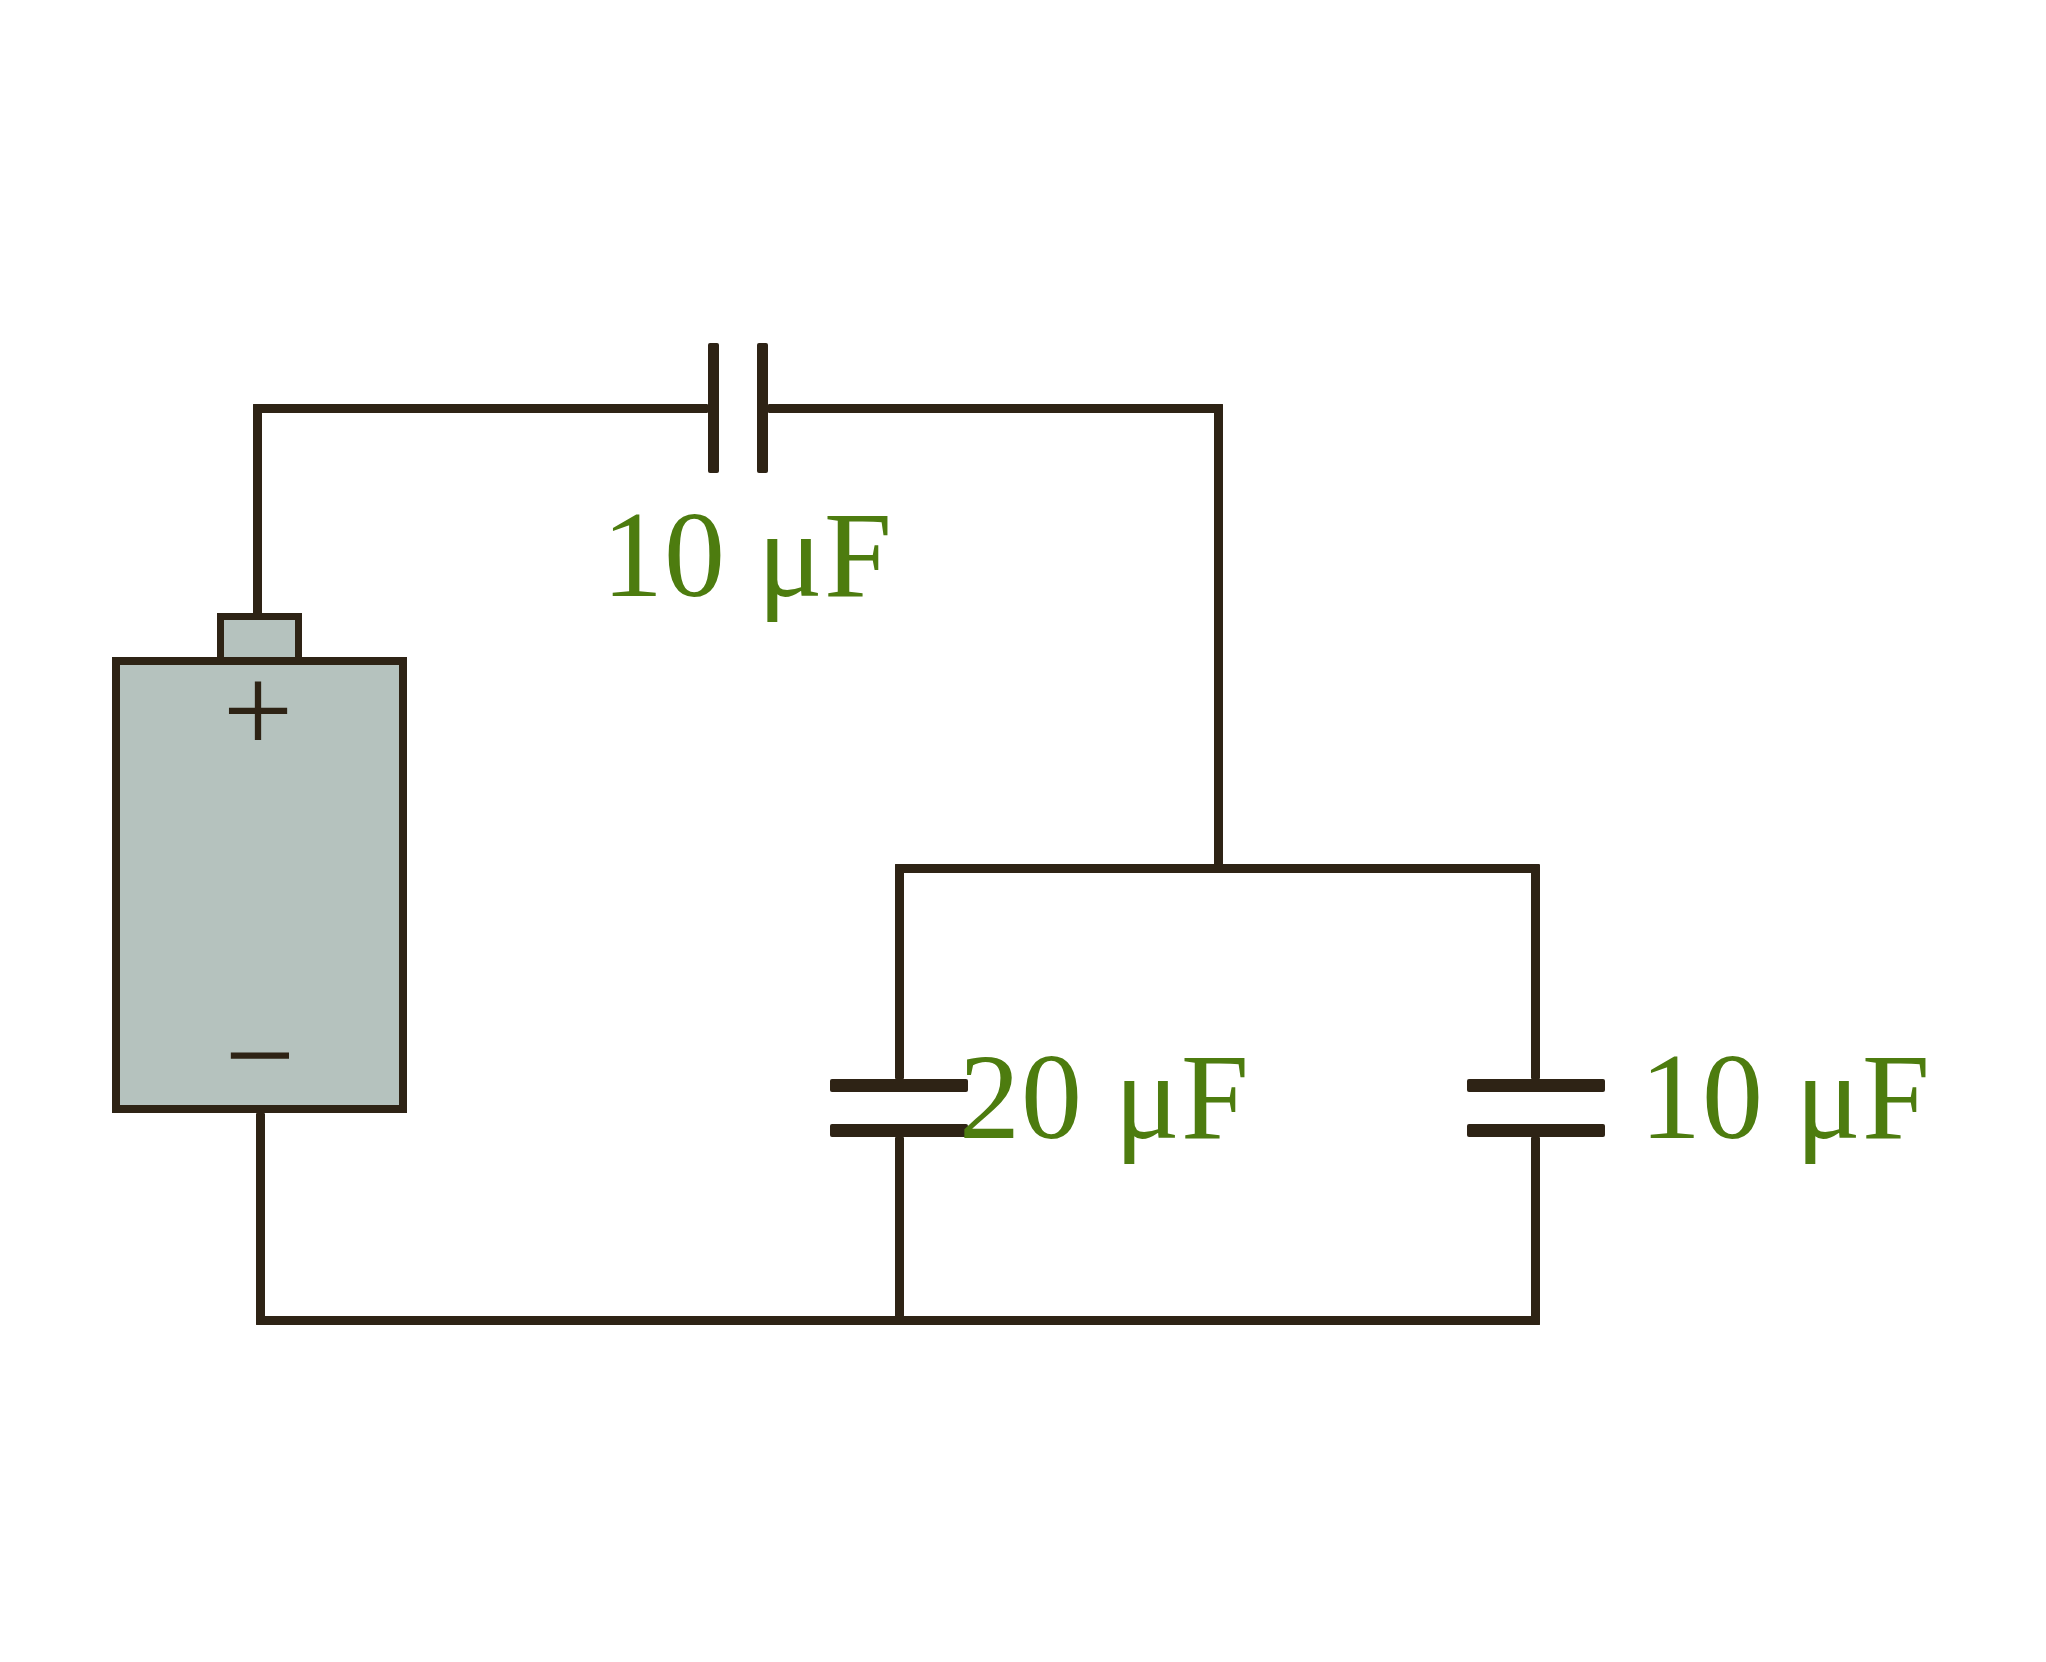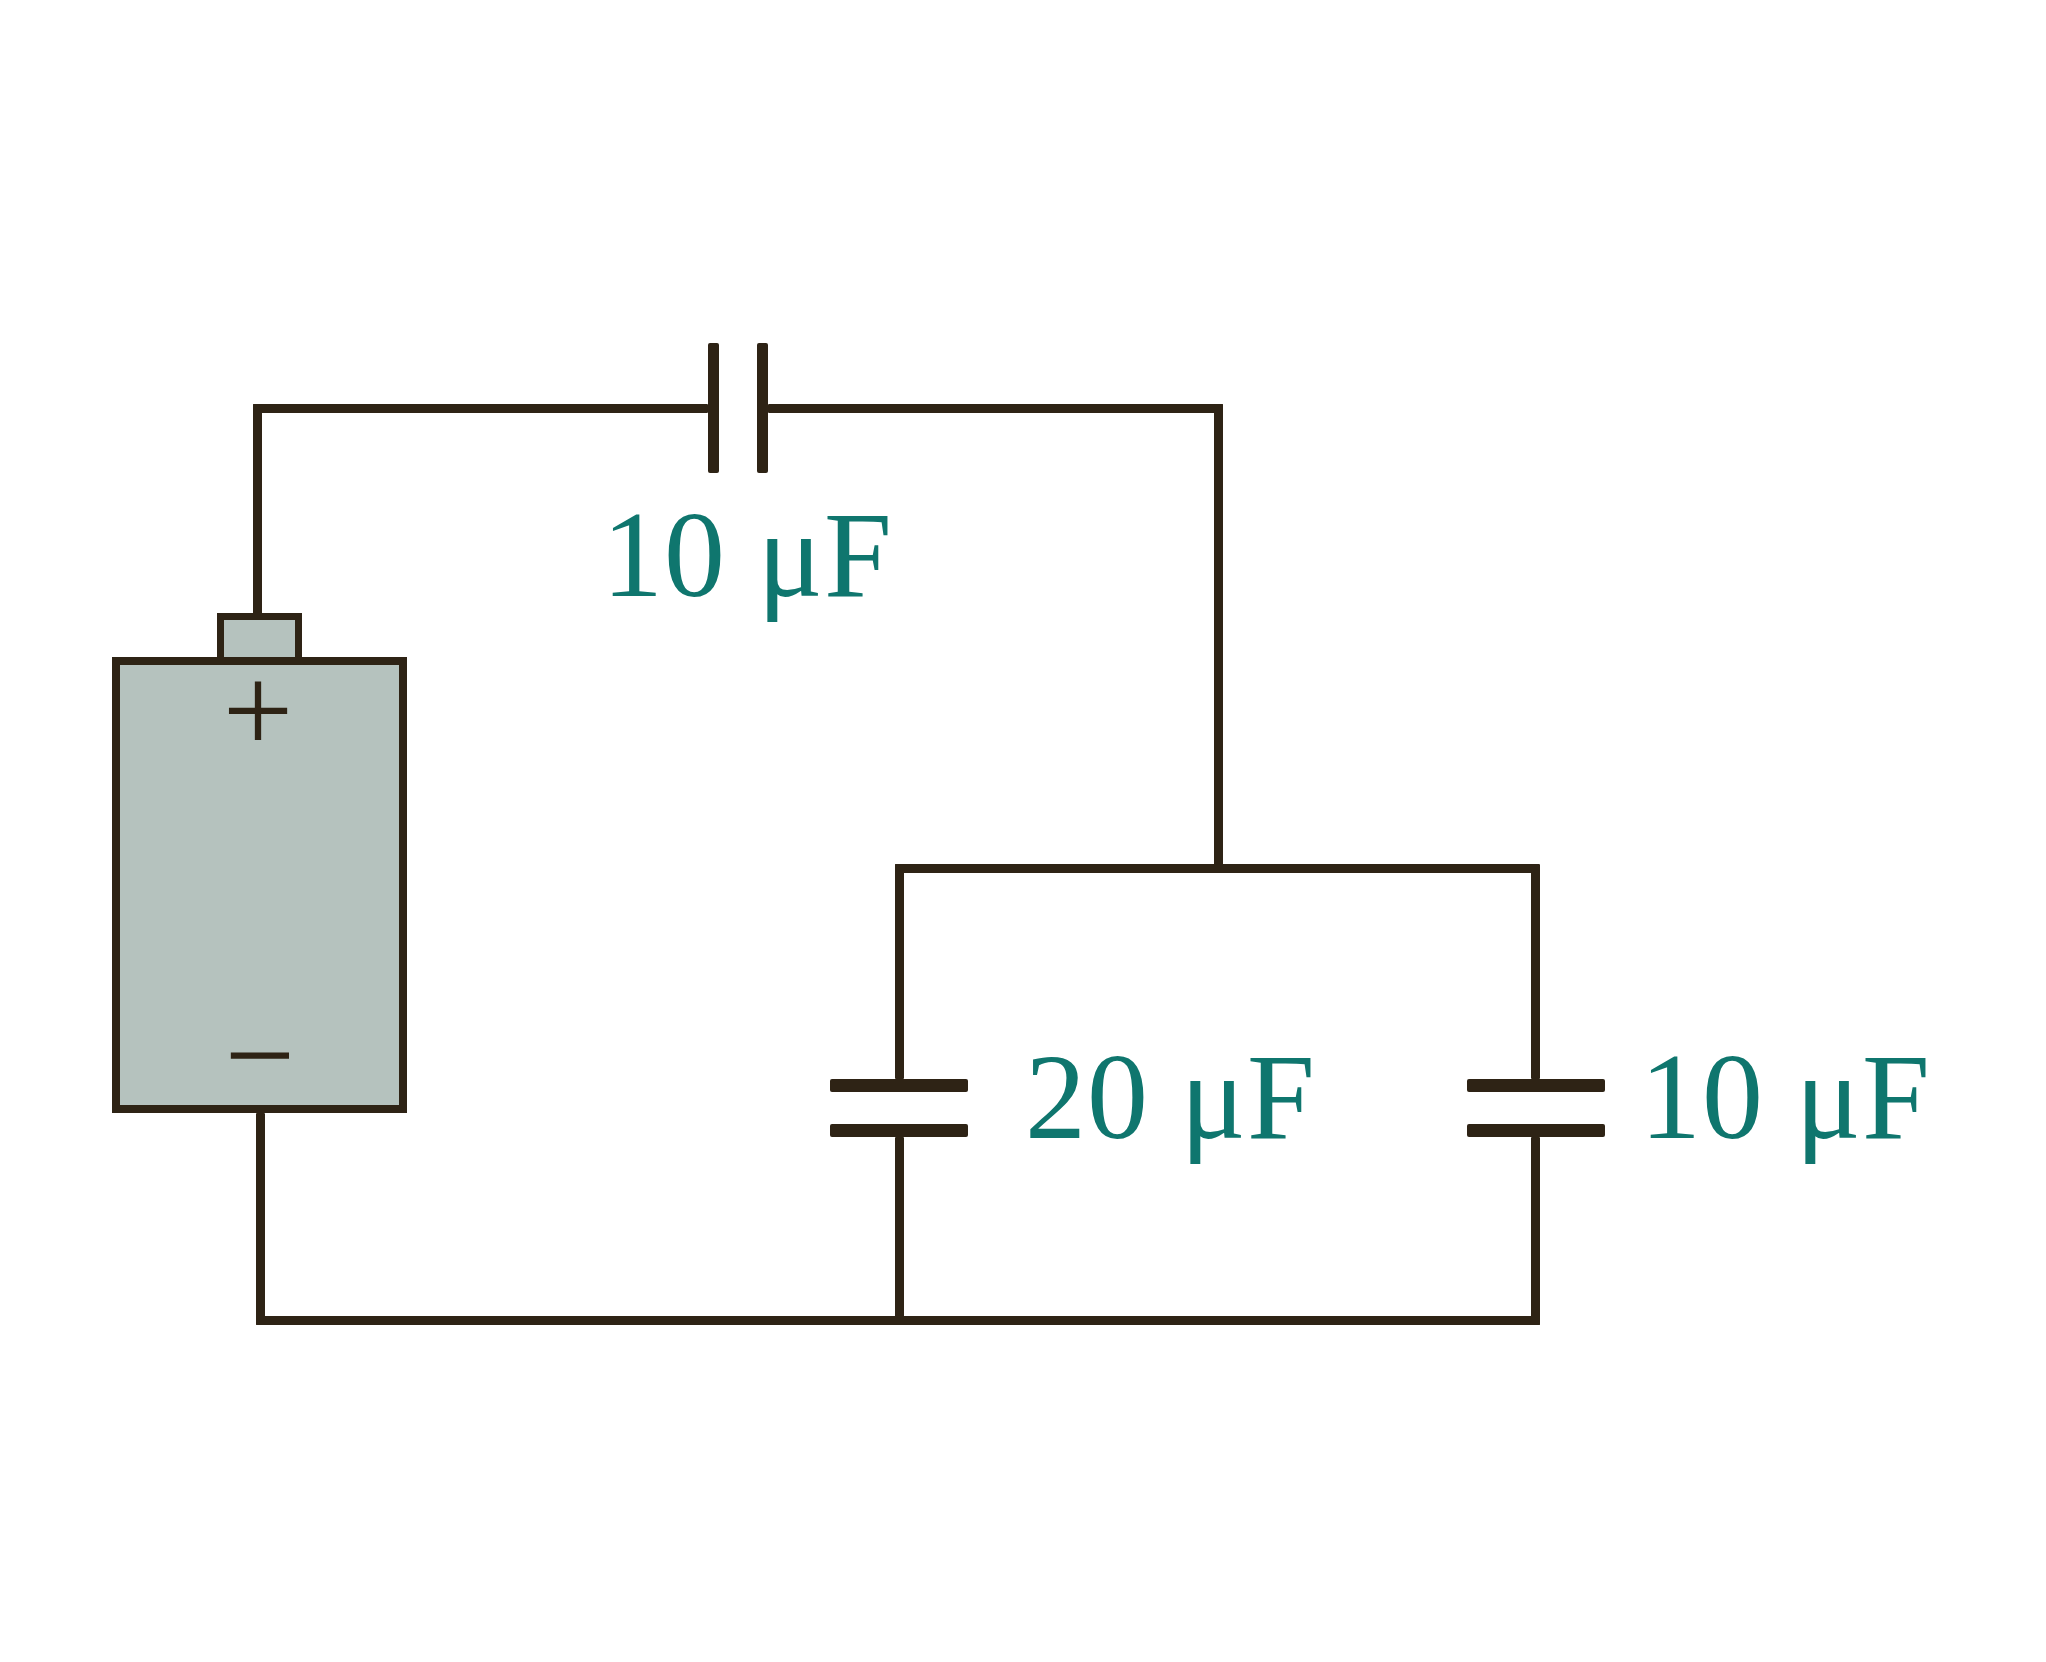--- a/index.html
+++ b/index.html
@@ -48,21 +48,21 @@
     transform: translate(-50%, -50%);
     color: #2e2315;
     font-family: "Liberation Serif", serif;
     font-size: 125px;
     line-height: 1;
     z-index: 3;
     white-space: nowrap;
   }
   .cap-label {
     position: absolute;
-    color: #0f766e;
+    color: #4d7c0f;
     font-family: "Liberation Serif", serif;
     font-size: 122px;
     line-height: 1;
     white-space: nowrap;
     letter-spacing: 1px;
   }
 </style>
 </head>
 <body>
 
@@ -90,16 +90,16 @@
 
   <div class="wire" style="left:256px; top:1113px; width:9px; height:212px;"></div>
   <div class="wire" style="left:256px; top:1316px; width:1284px; height:9px;"></div>
 
   <div class="battery-cap"></div>
   <div class="battery-body"></div>
   <div class="terminal-symbol" style="left:258px; top:710px;">+</div>
   <div class="terminal-symbol" style="left:260px; top:1055px;">−</div>
 
   <div class="cap-label" style="left:602px; top:494px;">10 μF</div>
-  <div class="cap-label" style="left:1025px; top:1036px;">20 μF</div>
+  <div class="cap-label" style="left:959px; top:1036px;">20 μF</div>
   <div class="cap-label" style="left:1640px; top:1036px;">10 μF</div>
 
 </div>
 
 </body></html>

